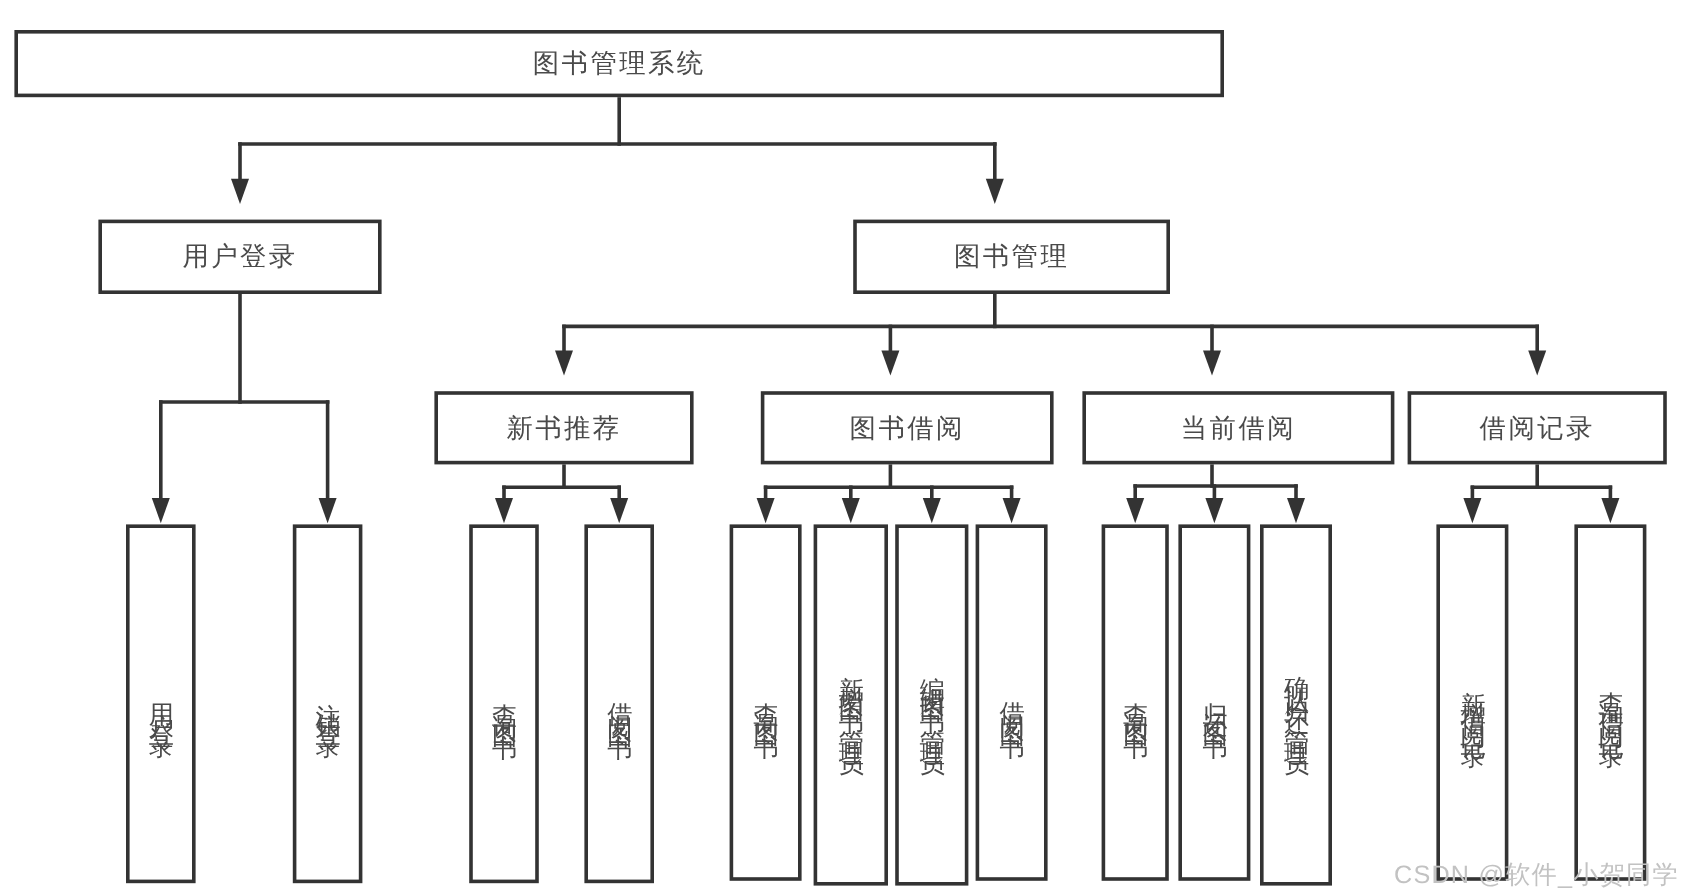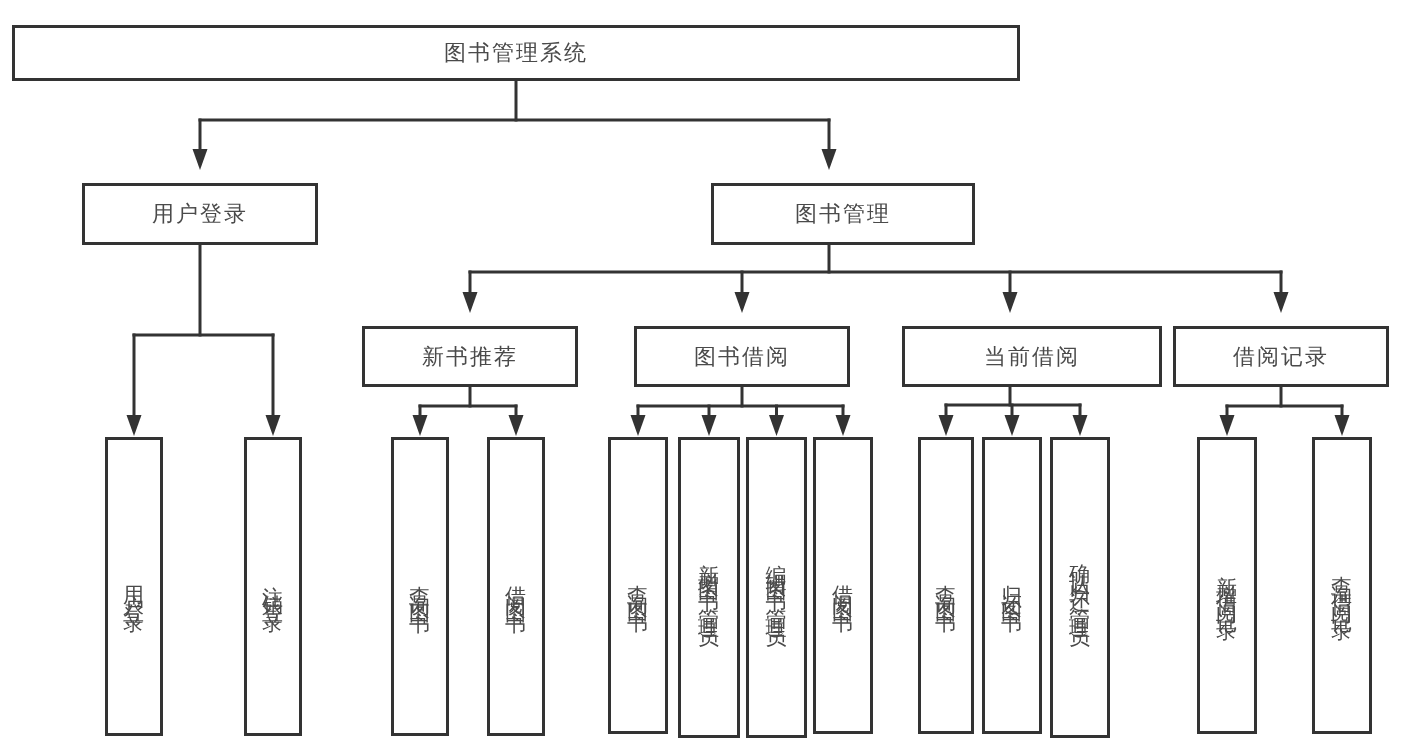--- a/index.html
+++ b/index.html
@@ -117,21 +117,21 @@
       </div>
       <div class="node h" style="left: 82px; top: 171px; width: 236px; height: 62px;">
         <span class="label">用户登录</span>
       </div>
       <div class="node h" style="left: 711px; top: 171px; width: 264px; height: 62px;">
         <span class="label">图书管理</span>
       </div>
       <div class="node h" style="left: 362px; top: 314px; width: 216px; height: 61px;">
         <span class="label">新书推荐</span>
       </div>
-      <div class="node h" style="left: 634px; top: 314px; width: 216px; height: 61px;">
+      <div class="node h" style="left: 634px; top: 314px; width: 244px; height: 61px;">
         <span class="label">图书借阅</span>
       </div>
       <div class="node h" style="left: 902px; top: 314px; width: 260px; height: 61px;">
         <span class="label">当前借阅</span>
       </div>
       <div class="node h" style="left: 1173px; top: 314px; width: 216px; height: 61px;">
         <span class="label">借阅记录</span>
       </div>
       <div class="node v" style="left: 105px; top: 437px; width: 58px; height: 299px;">
         <span class="label">用户登录</span>
@@ -166,13 +166,14 @@
       <div class="node v" style="left: 1050px; top: 437px; width: 60px; height: 301px;">
         <span class="label">确认归还（管理员）</span>
       </div>
       <div class="node v" style="left: 1197px; top: 437px; width: 60px; height: 297px;">
         <span class="label">新增借阅记录</span>
       </div>
       <div class="node v" style="left: 1312px; top: 437px; width: 60px; height: 297px;">
         <span class="label">查询借阅记录</span>
       </div>
     </div>
+  <div class="watermark">CSDN @软件_小贺同学</div>
 </div>
 
 </body></html>

